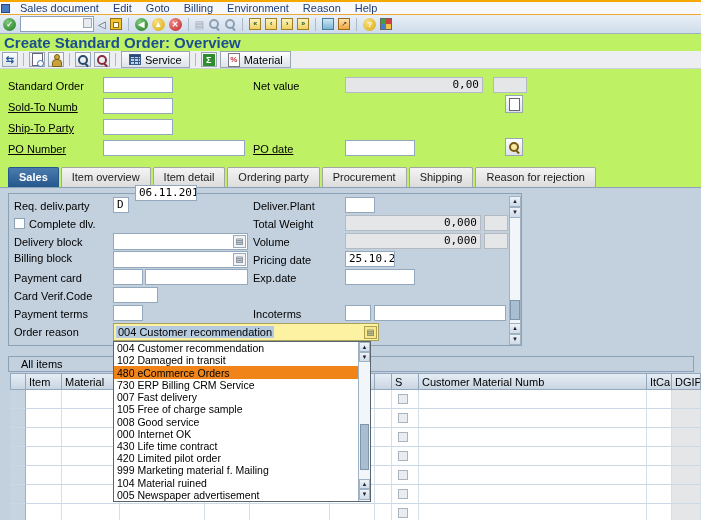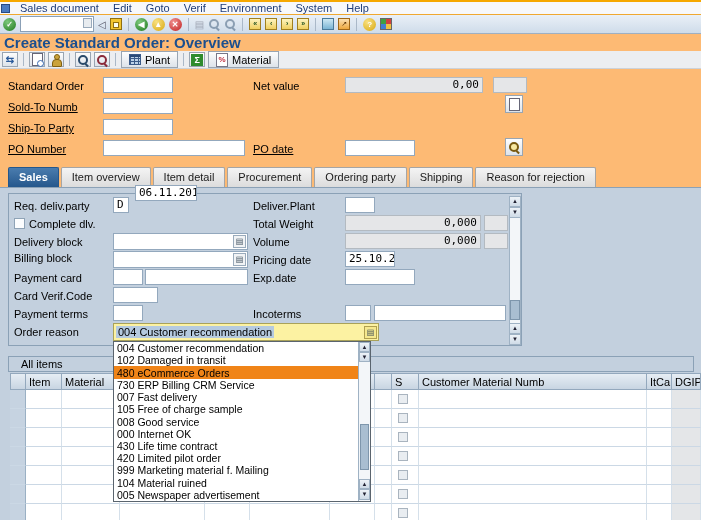--- a/index.html
+++ b/index.html
@@ -1,16 +1,16 @@
 <!DOCTYPE html>
 <html><head>
 <meta charset="utf-8">
 <style>
   html,body{margin:0;padding:0;background:#fff}
-  .screen{position:relative;width:701px;height:520px;overflow:hidden;background:#fdba74;
+  .screen{position:relative;width:701px;height:520px;overflow:hidden;background:#bef264;
           font-family:"Liberation Sans",sans-serif;font-size:11px;color:#000;}
   
   .menubar{position:absolute;left:0;top:0;width:701px;height:15px;background:#f7f8fa;
            border-top:2px solid #f6a800;border-bottom:1px solid #f0a830;box-sizing:border-box;
            display:flex;align-items:center}
   .win-ico{width:7px;height:7px;background:#4a7ac0;border:1px solid #2a4a80;margin:0 3px 0 1px}
   .menu-item{padding:0 7px;color:#1f3d7a;white-space:nowrap}
   
   .stdbar{position:absolute;left:0;top:15px;width:701px;height:19px;box-sizing:border-box;
           background:linear-gradient(#eaf0f7,#cfdcea);border-bottom:1px solid #9fb0c2;
@@ -107,23 +107,23 @@
 <body>
 
 <div class="screen">
 
   <div class="menubar">
     <span class="win-ico"></span>
     <span id="menu-items" style="display:flex">
         <span class="menu-item">Sales document</span>
         <span class="menu-item">Edit</span>
         <span class="menu-item">Goto</span>
-        <span class="menu-item">Verif</span>
+        <span class="menu-item">Billing</span>
         <span class="menu-item">Environment</span>
-        <span class="menu-item">System</span>
+        <span class="menu-item">Reason</span>
         <span class="menu-item">Help</span>
       </span>
   </div>
 
   <div class="stdbar">
     <span class="circ green">✓</span>
     <span class="cmdfield">
         <span class="cmd-ico"></span>
       </span>
     <span class="tbglyph">◁</span>
@@ -165,21 +165,21 @@
     <span class="sep"></span>
     <span class="abtn">
         <span class="lens"></span>
       </span>
     <span class="abtn">
         <span class="lens red"></span>
       </span>
     <span class="sep"></span>
     <span class="btn">
       <span class="tblico"></span>
-      <span>Plant</span>
+      <span>Service</span>
     </span>
     <span class="sep"></span>
     <span class="abtn">
         <span class="sigma">Σ</span>
       </span>
     <span class="btn">
       <span class="pctico">%</span>
       <span>Material</span>
     </span>
   </div>
@@ -204,22 +204,22 @@
   <span class="lbl u" style="left:253px;top:142px">PO date</span>
   <span class="fld" style="left:345px;top:140px;width:70px"></span>
   <span class="tool17" style="left:505px;top:138px">
       <span class="lens amber"></span>
     </span>
 
   <div class="tabstrip" id="tabstrip">
       <span class="tab active">Sales</span>
       <span class="tab">Item overview</span>
       <span class="tab">Item detail</span>
+      <span class="tab">Ordering party</span>
       <span class="tab">Procurement</span>
-      <span class="tab">Ordering party</span>
       <span class="tab">Shipping</span>
       <span class="tab">Reason for rejection</span>
     </div>
   <div class="tabpanel"></div>
   <div class="groupbox"></div>
 
   <span class="lbl" style="left:14px;top:199px">Req. deliv.party</span>
   <span class="fld" style="left:113px;top:197px;width:16px">D</span>
   <span class="fld" style="left:135px;top:185px;width:62px">06.11.2019</span>
 

